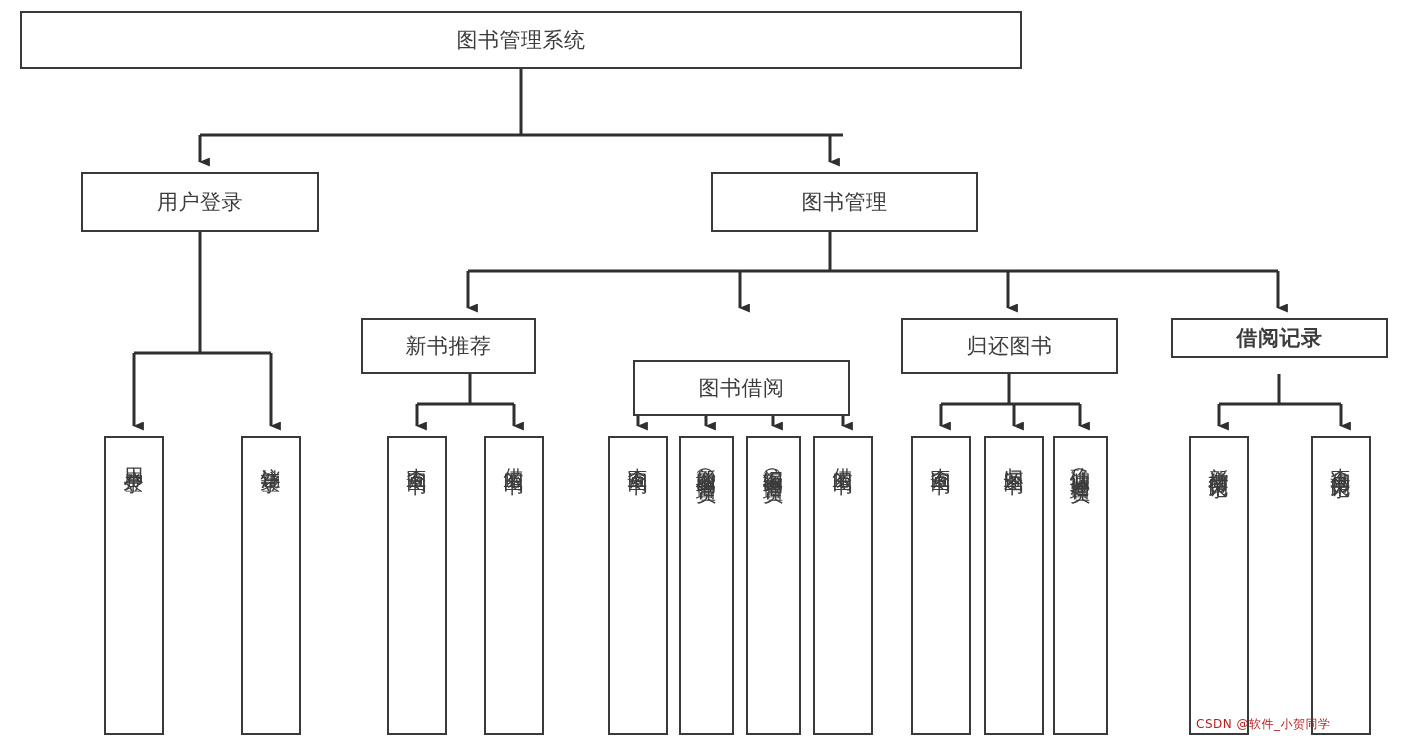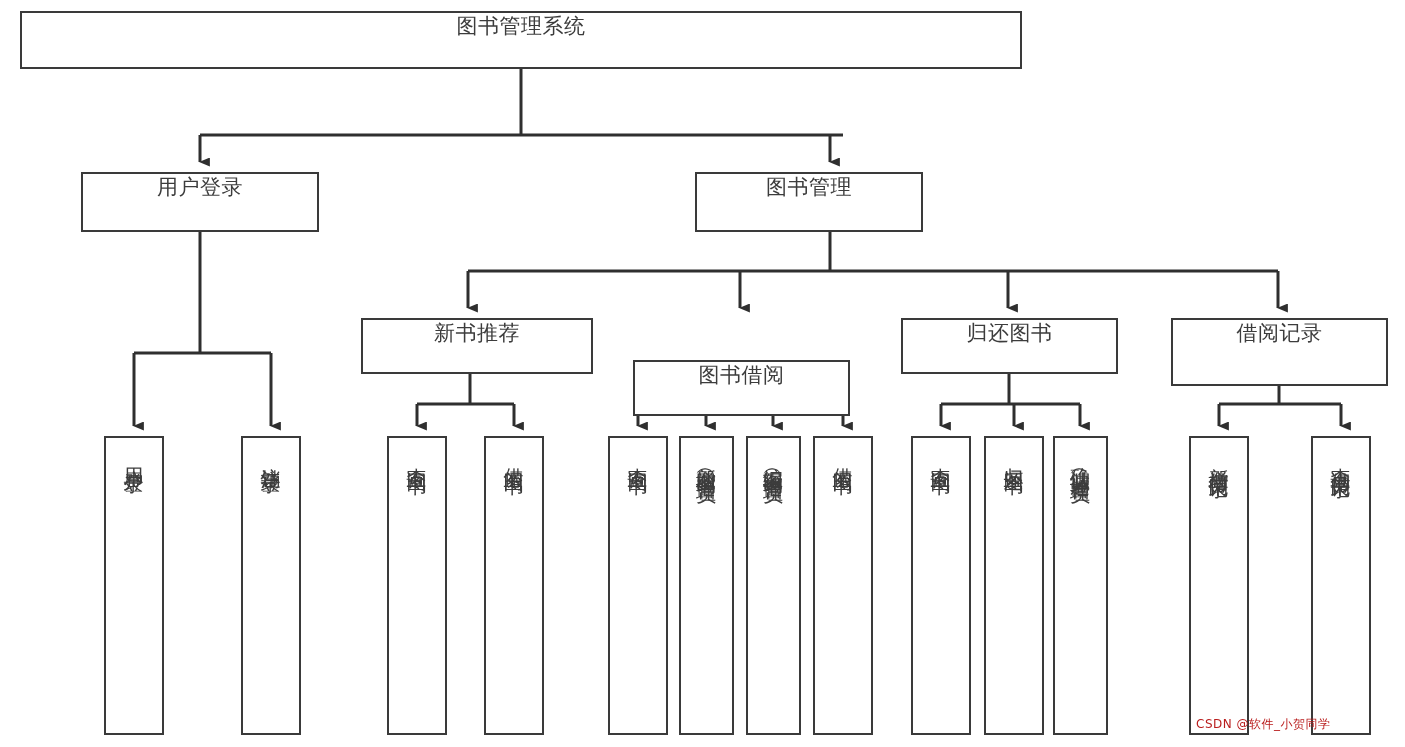--- a/index.html
+++ b/index.html
@@ -24,21 +24,21 @@
     width: 1405px;
     height: 747px;
     pointer-events: none;
   }
   .node {
     position: absolute;
     box-sizing: border-box;
     background: #ffffff;
     border: 2.5px solid #3a3a3a;
     display: flex;
-    align-items: flex-start;
+    align-items: center;
     justify-content: center;
     color: #3c3c3c;
   }
   .node .label {
     display: block;
     text-align: center;
     line-height: 1.25;
   }
   .node.horizontal .label {
     font-size: 21px;
@@ -123,34 +123,34 @@
     </g>
   </svg>
 
   <div class="node horizontal root" style="left:20px; top:11px; width:1002px; height:58px;">
     <span class="label">图书管理系统</span>
   </div>
 
   <div class="node horizontal" style="left:81px; top:172px; width:238px; height:60px;">
     <span class="label">用户登录</span>
   </div>
-  <div class="node horizontal" style="left:695px; top:172px; width:228px; height:60px;">
+  <div class="node horizontal" style="left:711px; top:172px; width:267px; height:60px;">
     <span class="label">图书管理</span>
   </div>
 
-  <div class="node horizontal" style="left:361px; top:318px; width:232px; height:56px;">
+  <div class="node horizontal" style="left:361px; top:318px; width:175px; height:56px;">
     <span class="label">新书推荐</span>
   </div>
   <div class="node horizontal" style="left:633px; top:318px; width:217px; height:56px;margin-top:42px;">
     <span class="label">图书借阅</span>
   </div>
   <div class="node horizontal" style="left:901px; top:318px; width:217px; height:56px;">
     <span class="label">归还图书</span>
   </div>
-  <div class="node horizontal" style="left:1171px; top:318px; width:217px; height:68px;">
+  <div class="node horizontal" style="left:1171px; top:318px; width:217px; height:40px;font-weight:bold;">
     <span class="label">借阅记录</span>
   </div>
 
   <div class="node vertical" style="left:104px; top:436px; width:60px; height:299px;">
     <span class="label">用户登录</span>
   </div>
   <div class="node vertical" style="left:241px; top:436px; width:60px; height:299px;">
     <span class="label">注销登录</span>
   </div>
 

